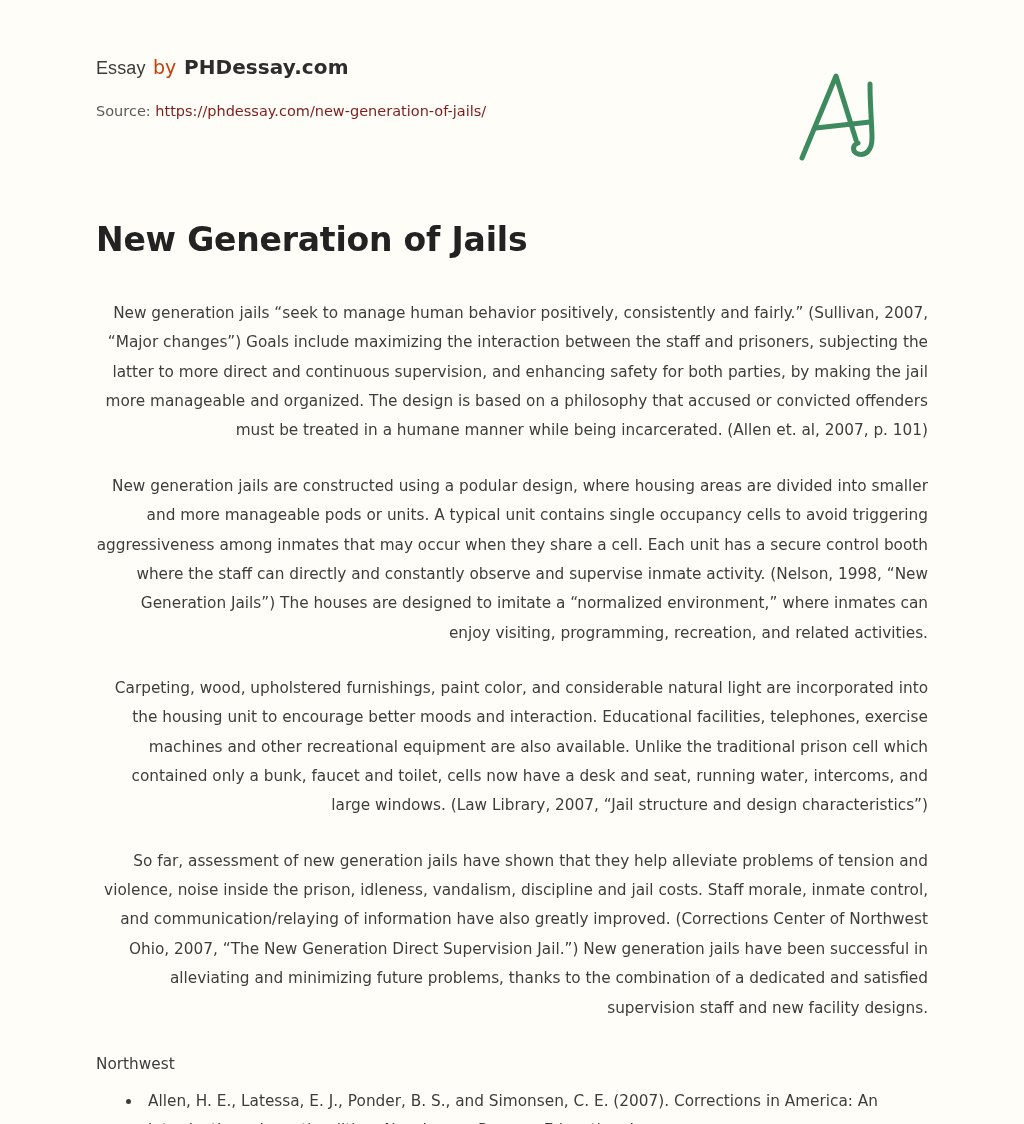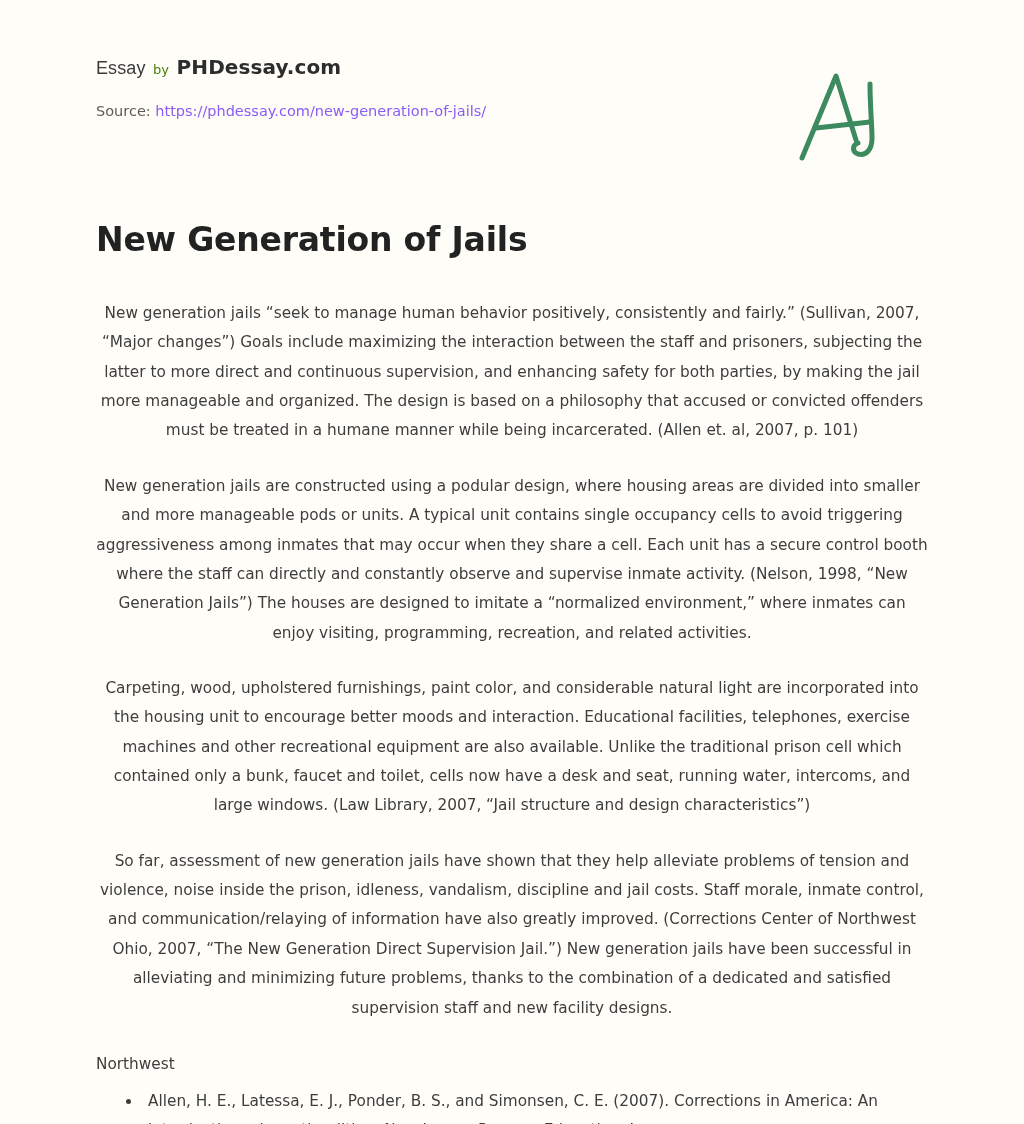--- a/index.html
+++ b/index.html
@@ -34,36 +34,36 @@
     color: #3a3a3a;
     letter-spacing: 0.1px;
   }
   .brand-essay {
     font-family: Liberation Sans, sans-serif;
     font-size: 18px;
     color: #3b3b3b;
   }
   .brand-by {
     font-family: "DejaVu Sans", sans-serif;
-    font-size: 13px;
-    color: #4d7c0f;
+    font-size: 19px;
+    color: #c2410c;
   }
   .brand-name {
     font-family: "DejaVu Sans", sans-serif;
     font-size: 20px;
     font-weight: bold;
     color: #2d2d2d;
   }
   .source-line {
     margin-top: 22px;
     font-size: 14.5px;
     color: #5b5b5b;
   }
   .source-link {
-    color: #8b5cf6;
+    color: #7f1d1d;
     text-decoration: none;
     word-break: break-all;
   }
   .logo {
     position: absolute;
     right: 24px;
     top: 10px;
     width: 120px;
     height: 110px;
   }
@@ -80,21 +80,21 @@
 
   
   .body-copy {
     margin-top: 40px;
   }
   .body-copy p {
     font-size: 15.3px;
     line-height: 1.92;
     color: #3d3d3d;
     margin: 0 0 26px 0;
-    text-align: center;
+    text-align: right;
   }
   .refs-heading {
     font-size: 15.3px;
     color: #3d3d3d;
     margin: 32px 0 14px 0;
   }
   ul.refs {
     margin: 0;
     padding-left: 46px;
     list-style-type: disc;

